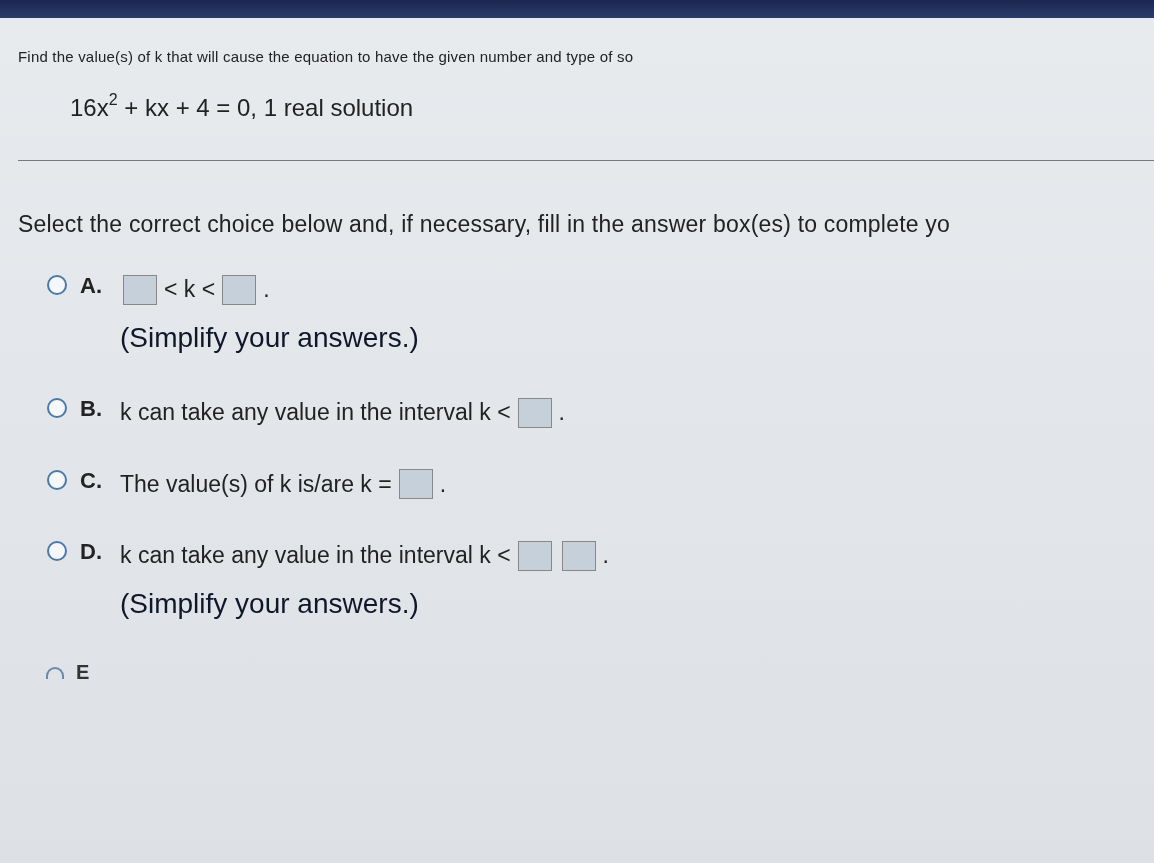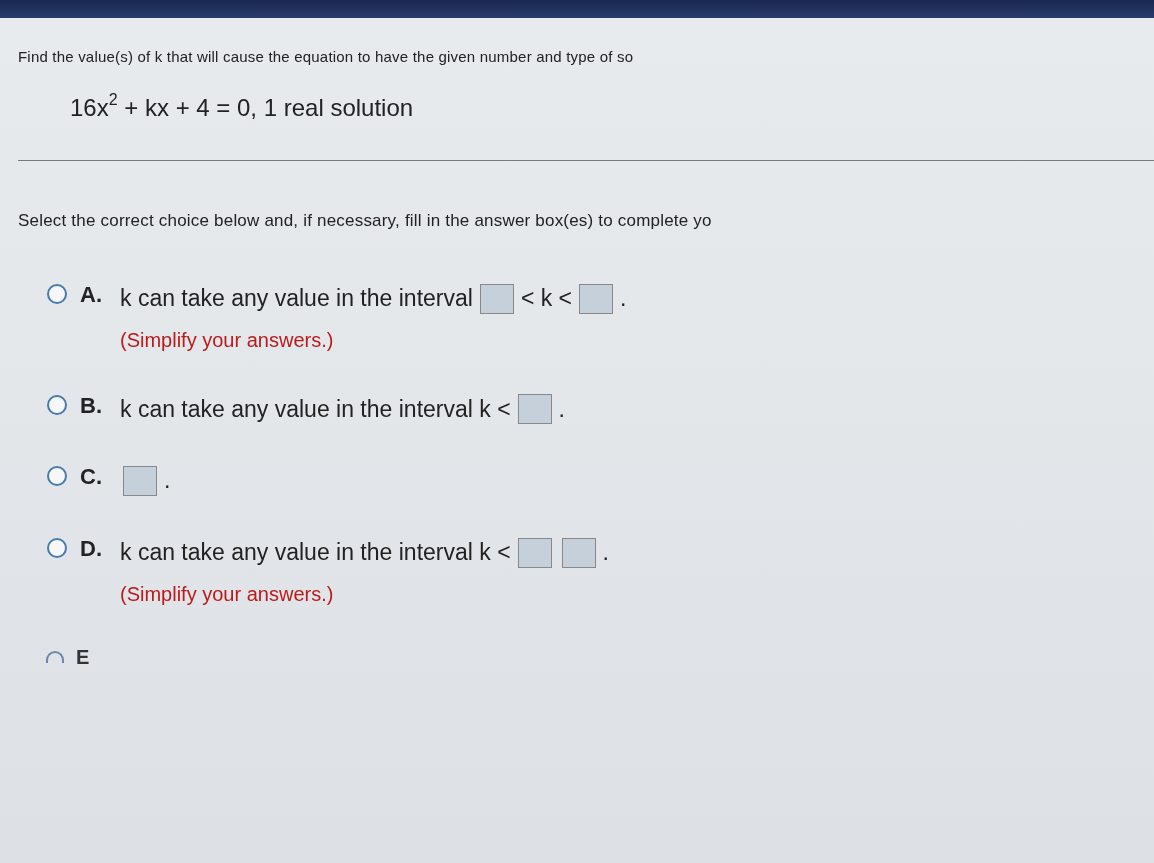--- a/index.html
+++ b/index.html
@@ -43,23 +43,23 @@
       position: relative;
       top: -2px;
     }
     .divider {
       border: none;
       border-top: 1.5px solid #7a7a7a;
       margin: 0 0 50px 0;
       width: 100%;
     }
     .instruction {
-      font-size: 17px;
-      color: #222;
-      margin-bottom: 50px;
+      font-size: 23px;
+      color: #222;
+      margin-bottom: 34px;
       letter-spacing: 0.2px;
     }
     .choices {
       margin-left: 28px;
     }
     .choice {
       display: flex;
       align-items: flex-start;
       margin-bottom: 36px;
     }
@@ -94,22 +94,22 @@
       color: #222;
       line-height: 1.55;
     }
     .choice-main {
       display: flex;
       align-items: center;
       flex-wrap: wrap;
       gap: 4px;
     }
     .choice-sub {
-      font-size: 20px;
-      color: #b91c1c;
+      font-size: 28px;
+      color: #0f172a;
       margin-top: 8px;
     }
     .answer-box {
       display: inline-block;
       width: 34px;
       height: 30px;
       background: #c5d0db;
       border: 1px solid #888;
       vertical-align: middle;
       margin: 0 3px;
@@ -154,21 +154,20 @@
 
   <div class="choices">
 
     <div class="choice">
       <span class="radio-wrap">
         <span class="radio-circle"></span>
       </span>
       <span class="choice-letter">A.</span>
       <div class="choice-body">
         <div class="choice-main">
-          <span>k can take any value in the interval </span>
           <span class="answer-box"></span>
           <span> &lt; k &lt; </span>
           <span class="answer-box"></span>
           <span> .</span>
         </div>
         <div class="choice-sub">(Simplify your answers.)</div>
       </div>
     </div>
 
     <div class="choice">
@@ -185,20 +184,21 @@
       </div>
     </div>
 
     <div class="choice">
       <span class="radio-wrap">
         <span class="radio-circle"></span>
       </span>
       <span class="choice-letter">C.</span>
       <div class="choice-body">
         <div class="choice-main">
+          <span>The value(s) of k is/are k = </span>
           <span class="answer-box"></span>
           <span> .</span>
         </div>
       </div>
     </div>
 
     <div class="choice">
       <span class="radio-wrap">
         <span class="radio-circle"></span>
       </span>

